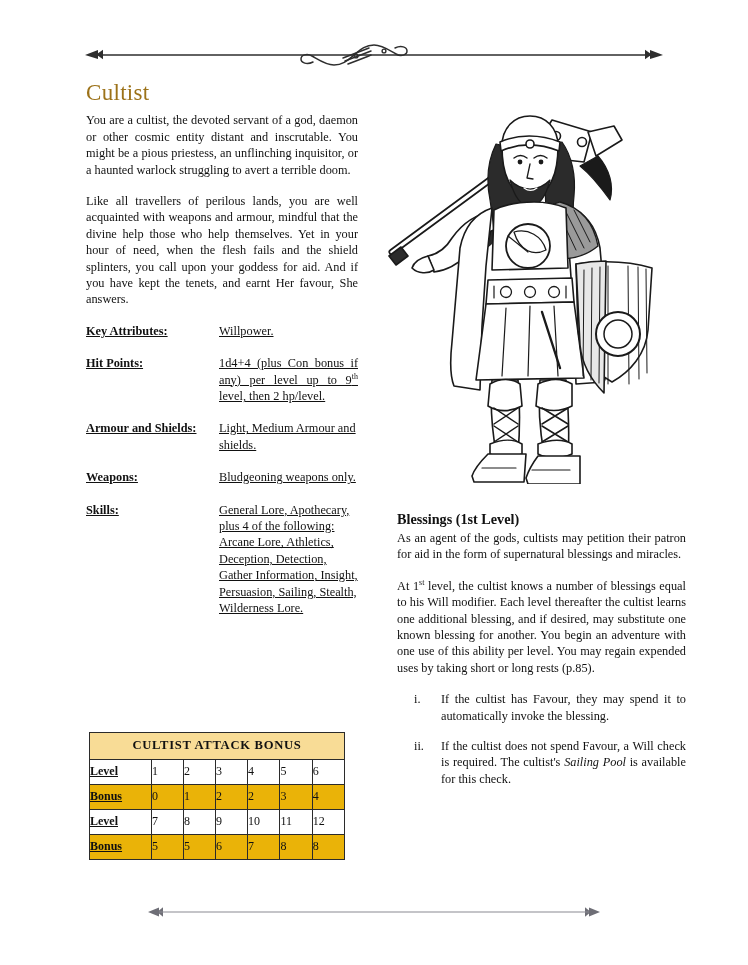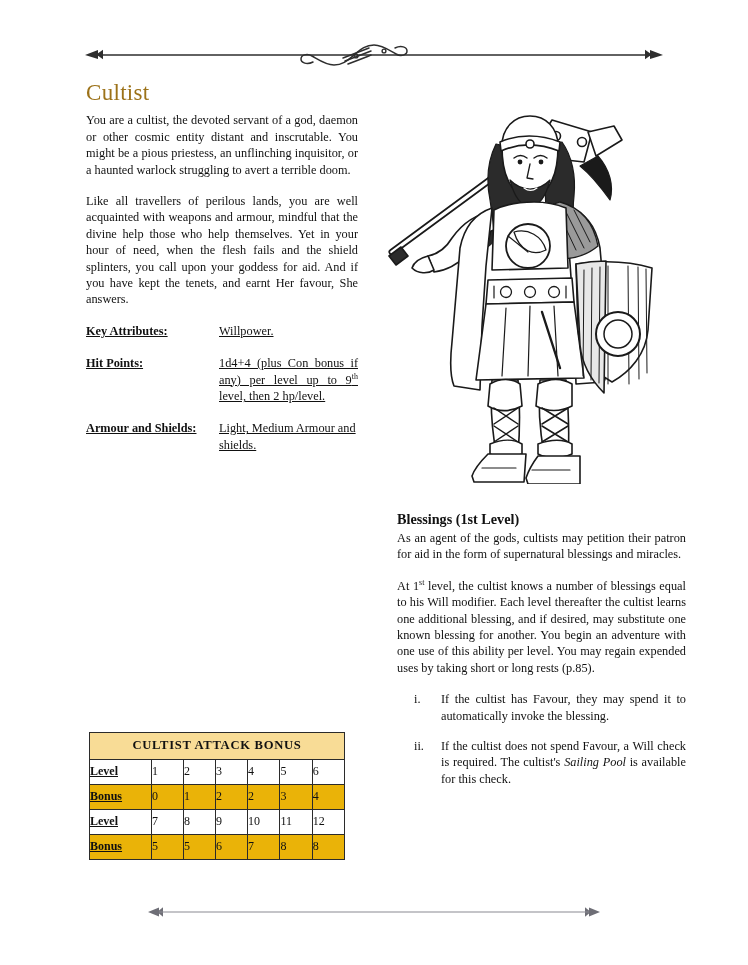--- a/index.html
+++ b/index.html
@@ -132,21 +132,29 @@
       <div class="stat-row">
         <div class="stat-label">Hit Points:</div>
         <div class="stat-value"><span>1d4+4 (plus Con bonus if any) per level up to 9</span><sup>th</sup><span> level, then 2 hp/level.</span></div>
       </div>
 
       <div class="stat-row">
         <div class="stat-label">Armour and Shields:</div>
         <div class="stat-value narrow">Light, Medium Armour and shields.</div>
       </div>
 
-
+      <div class="stat-row">
+        <div class="stat-label">Weapons:</div>
+        <div class="stat-value">Bludgeoning weapons only.</div>
+      </div>
+
+      <div class="stat-row">
+        <div class="stat-label">Skills:</div>
+        <div class="stat-value narrow">General Lore, Apothecary, plus 4 of the following: Arcane Lore, Athletics, Deception, Detection, Gather Information, Insight, Persuasion, Sailing, Stealth, Wilderness Lore.</div>
+      </div>
 
     </div>
   </div>
 
   <table class="atk-table">
     <thead>
       <tr>
         <th class="caption" colspan="7">CULTIST ATTACK BONUS</th>
       </tr>
     </thead>

